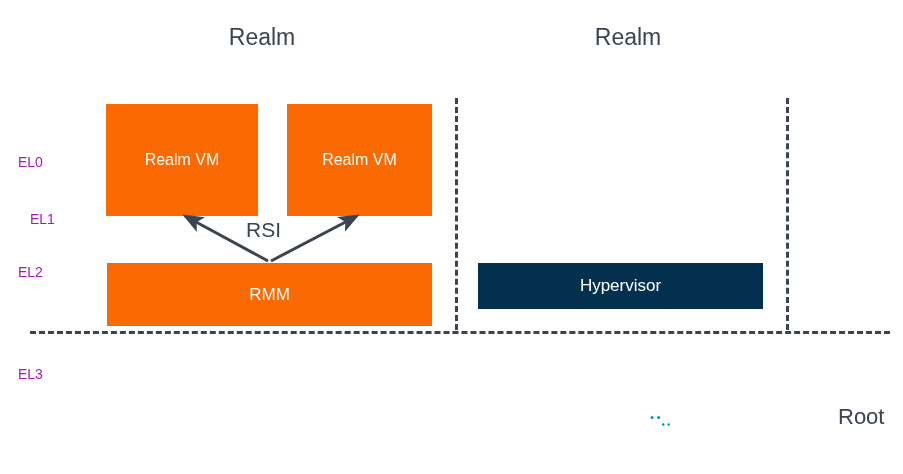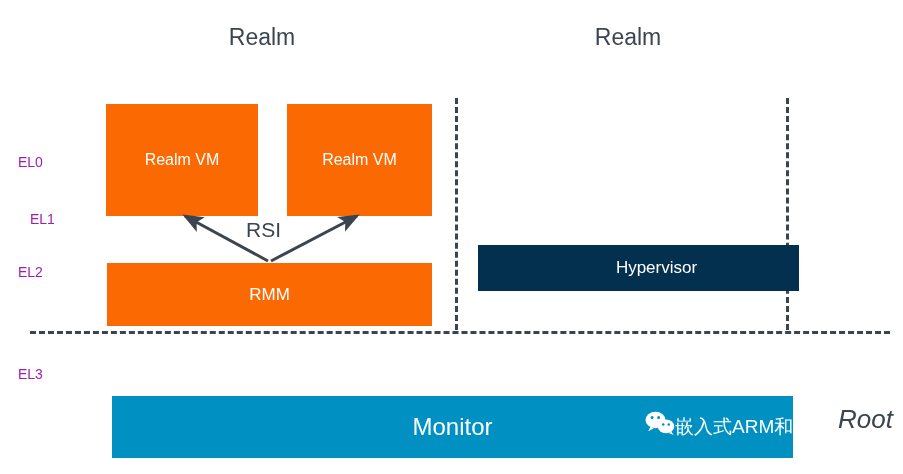--- a/index.html
+++ b/index.html
@@ -107,24 +107,23 @@
     color: #ffffff;
     font-size: 19px;
     letter-spacing: 0px;
     line-height: 1;
   }
   #wechat-icon { display: block; }
 
   .root-label {
     position: absolute;
     color: #3b444f;
-    font-size: 26px;
+    font-size: 22px;
     line-height: 1;
     white-space: nowrap;
-    font-style: italic;
   }
 </style>
 </head>
 <body>
 
 <div id="canvas">
 
   <div class="world-title" style="left:172px; top:26px; width:180px;">Realm</div>
 
   <div class="world-title" style="left:538px; top:26px; width:180px;">Realm</div>
@@ -154,27 +153,24 @@
     </defs>
     <line x1="268" y1="261" x2="185" y2="216" stroke="#3b444f" stroke-width="3" marker-end="url(#arrowhead)"></line>
     <line x1="271" y1="261" x2="357" y2="216" stroke="#3b444f" stroke-width="3" marker-end="url(#arrowhead)"></line>
   </svg>
   <div class="rsi-label" style="left:246px; top:219px;">RSI</div>
 
   <div class="block block-orange rmm-box" style="left:107px; top:263px; width:325px; height:63px;">
     <span>RMM</span>
   </div>
 
-  <div class="block block-navy hyp-box" style="left:478px; top:245px; width:285px; height:46px;padding-left:36px;">
+  <div class="block block-navy hyp-box" style="left:478px; top:263px; width:285px; height:46px;">
     <span>Hypervisor</span>
   </div>
 
-  <div class="block block-blue mon-box" style="left:112px; top:396px; width:681px; height:62px;">
-    <span>Monitor</span>
-  </div>
 
   <div class="root-label" style="left:838px; top:406px;">Root</div>
 
   <div id="watermark" style="left:645px; top:411px;">
     <svg id="wechat-icon" width="30" height="25" viewBox="0 0 30 25">
       <ellipse cx="10.5" cy="9" rx="10" ry="8.3" fill="#ffffff"></ellipse>
       <path d="M5.5 15.6 L3.2 20.2 L8.6 17.4 Z" fill="#ffffff"></path>
       <circle cx="7.1" cy="6.6" r="1.5" fill="#0091c2"></circle>
       <circle cx="13.6" cy="6.6" r="1.5" fill="#0091c2"></circle>
       <ellipse cx="21" cy="15.4" rx="8.2" ry="6.8" fill="#ffffff"></ellipse>

